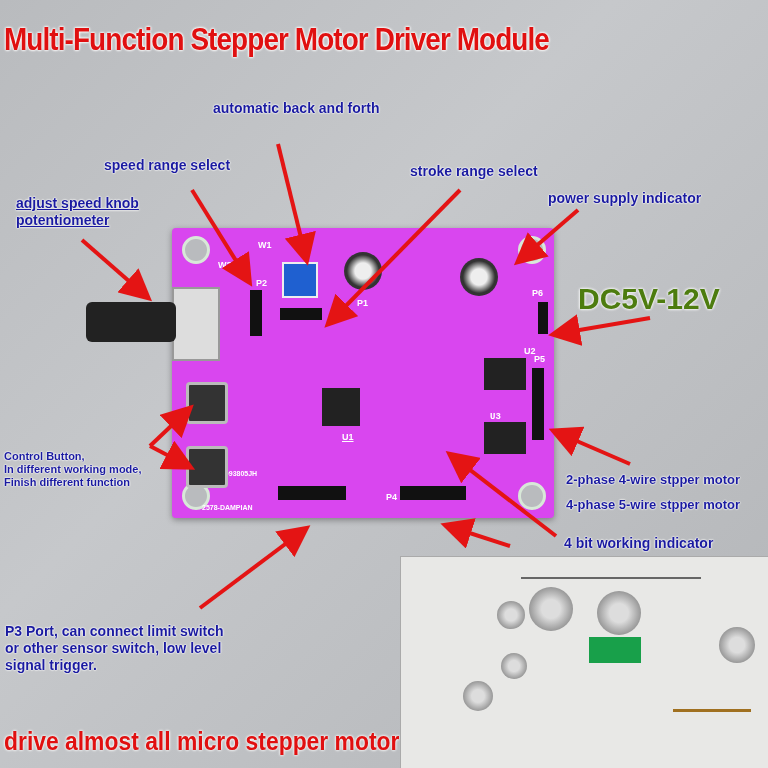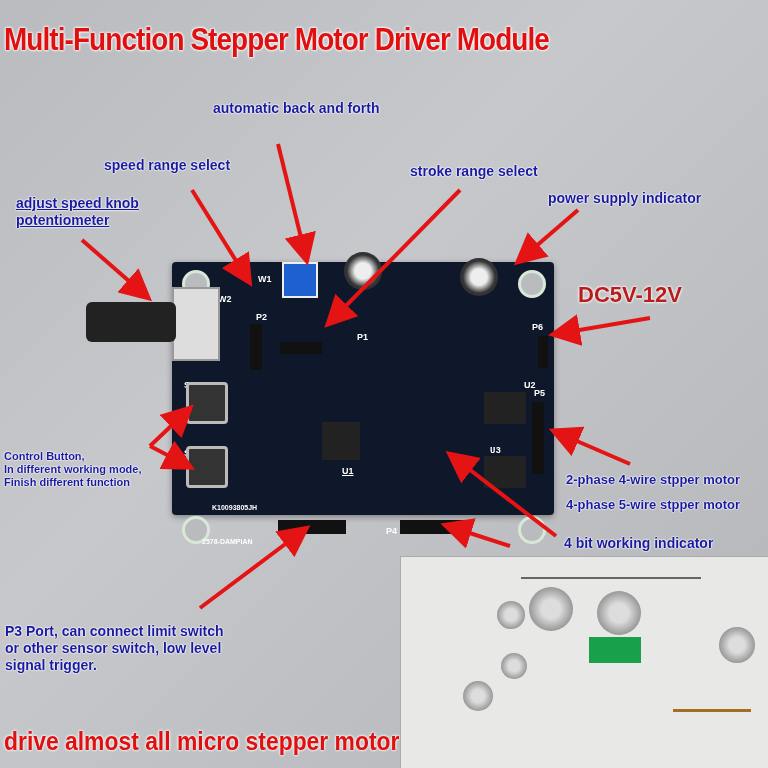--- a/index.html
+++ b/index.html
@@ -8,23 +8,23 @@
        font-family:"Liberation Sans",sans-serif;}
   .title{position:absolute;left:4px;top:22px;font-size:31px;font-weight:bold;color:#e01010;
          letter-spacing:-1px;white-space:nowrap;transform:scaleX(0.9);transform-origin:left;
          text-shadow:0 0 3px #fff,0 0 3px #fff,0 0 2px #fff;}
   .bottom-title{position:absolute;left:4px;top:726px;font-size:26px;font-weight:bold;color:#e01010;
          white-space:nowrap;transform:scaleX(0.88);transform-origin:left;
          text-shadow:0 0 3px #fff,0 0 3px #fff;}
   .lbl{position:absolute;font-weight:bold;color:#1a1aa0;font-size:14px;line-height:17px;white-space:nowrap;
        text-shadow:0 0 2px #fff,0 0 2px #fff,0 0 1px #fff;}
   .lbl.small{font-size:11px;line-height:13px;}
-  .dc{position:absolute;left:578px;top:282px;font-size:22px;font-weight:bold;color:#b91c1c;
+  .dc{position:absolute;left:578px;top:282px;font-size:30px;font-weight:bold;color:#4d7c0f;
       text-shadow:0 0 3px #fff,0 0 3px #fff;}
-  .board{position:absolute;left:172px;top:262px;width:382px;height:253px;background:#0f172a;border-radius:4px;
+  .board{position:absolute;left:172px;top:228px;width:382px;height:290px;background:#d946ef;border-radius:4px;
          box-shadow:0 2px 6px rgba(0,0,0,.35);}
   .hole{position:absolute;width:22px;height:22px;border-radius:50%;background:#b9bbbe;border:3px solid #d8e8d8;}
   .knob{position:absolute;left:86px;top:302px;width:90px;height:40px;background:#222;border-radius:6px;}
   .pot-body{position:absolute;left:172px;top:287px;width:44px;height:70px;background:#ddd;border:2px solid #999;}
   .trimpot{position:absolute;left:282px;top:262px;width:32px;height:32px;background:#1f60d0;border:2px solid #eee;}
   .cap{position:absolute;width:38px;height:38px;border-radius:50%;background:radial-gradient(circle,#eee 30%,#333 60%);}
   .ic{position:absolute;background:#222;}
   .btn{position:absolute;width:36px;height:36px;background:#333;border-radius:4px;border:3px solid #bbb;}
   .hdr{position:absolute;background:#111;}
   .silk{position:absolute;color:#fff;font-size:9px;font-weight:bold;}

